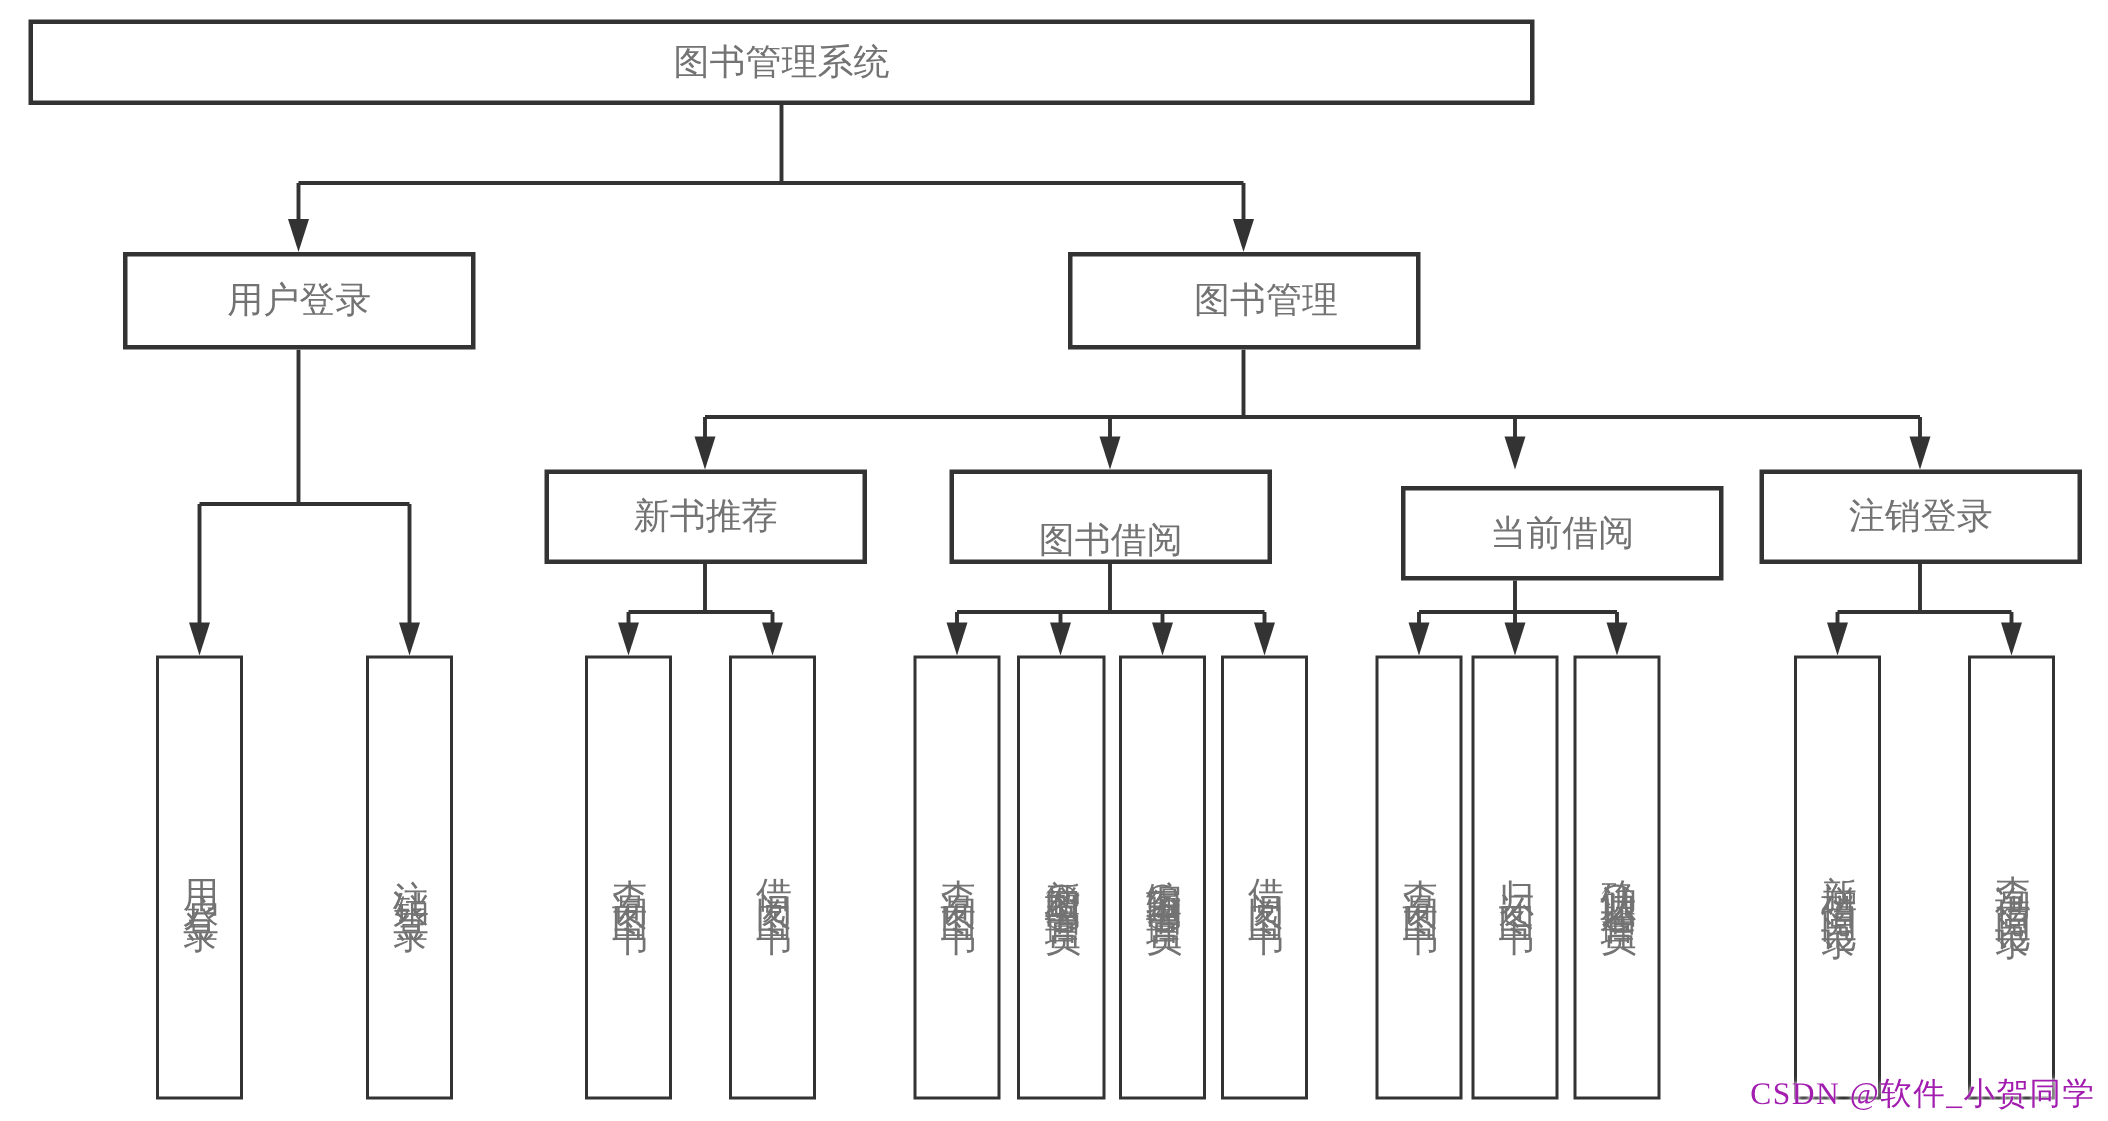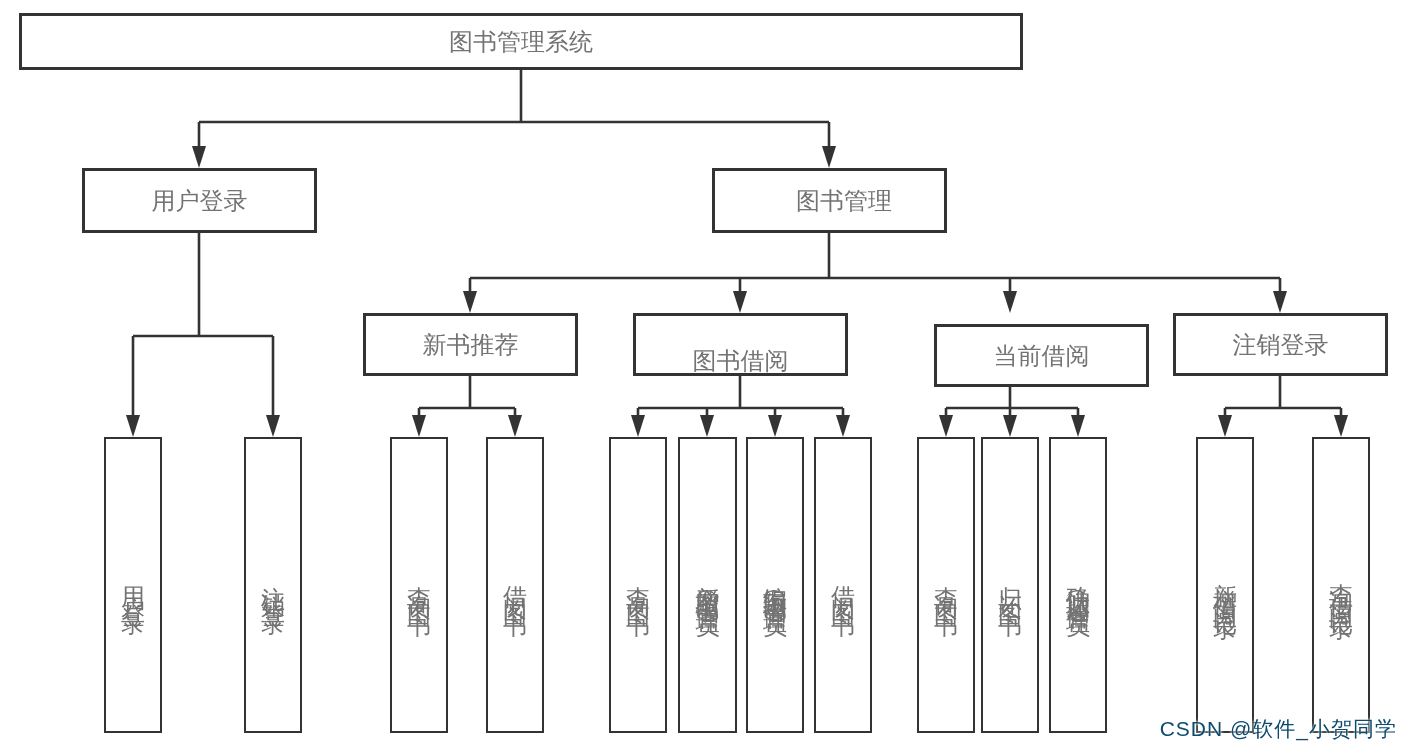--- a/index.html
+++ b/index.html
@@ -58,24 +58,25 @@
     letter-spacing: 4px;
   }
   .vlabel.mid {
     letter-spacing: 7px;
   }
   .watermark {
     position: absolute;
     right: 8px;
     bottom: 4px;
     font-size: 21px;
-    color: #0c4a6e;
+    color: #a21caf;
     text-shadow: 0 0 2px #ffffff, 0 0 4px #ffffff;
     letter-spacing: 1px;
     z-index: 5;
+    font-family: Liberation Serif, serif;
   }
 </style>
 </head>
 <body>
 
 <div class="canvas">
 
   <svg class="connectors" viewBox="0 0 1405 747" xmlns="http://www.w3.org/2000/svg">
 
     <path d="M521,70 V122 M199,122 H829 M199,122 V150 M829,122 V150"></path>

